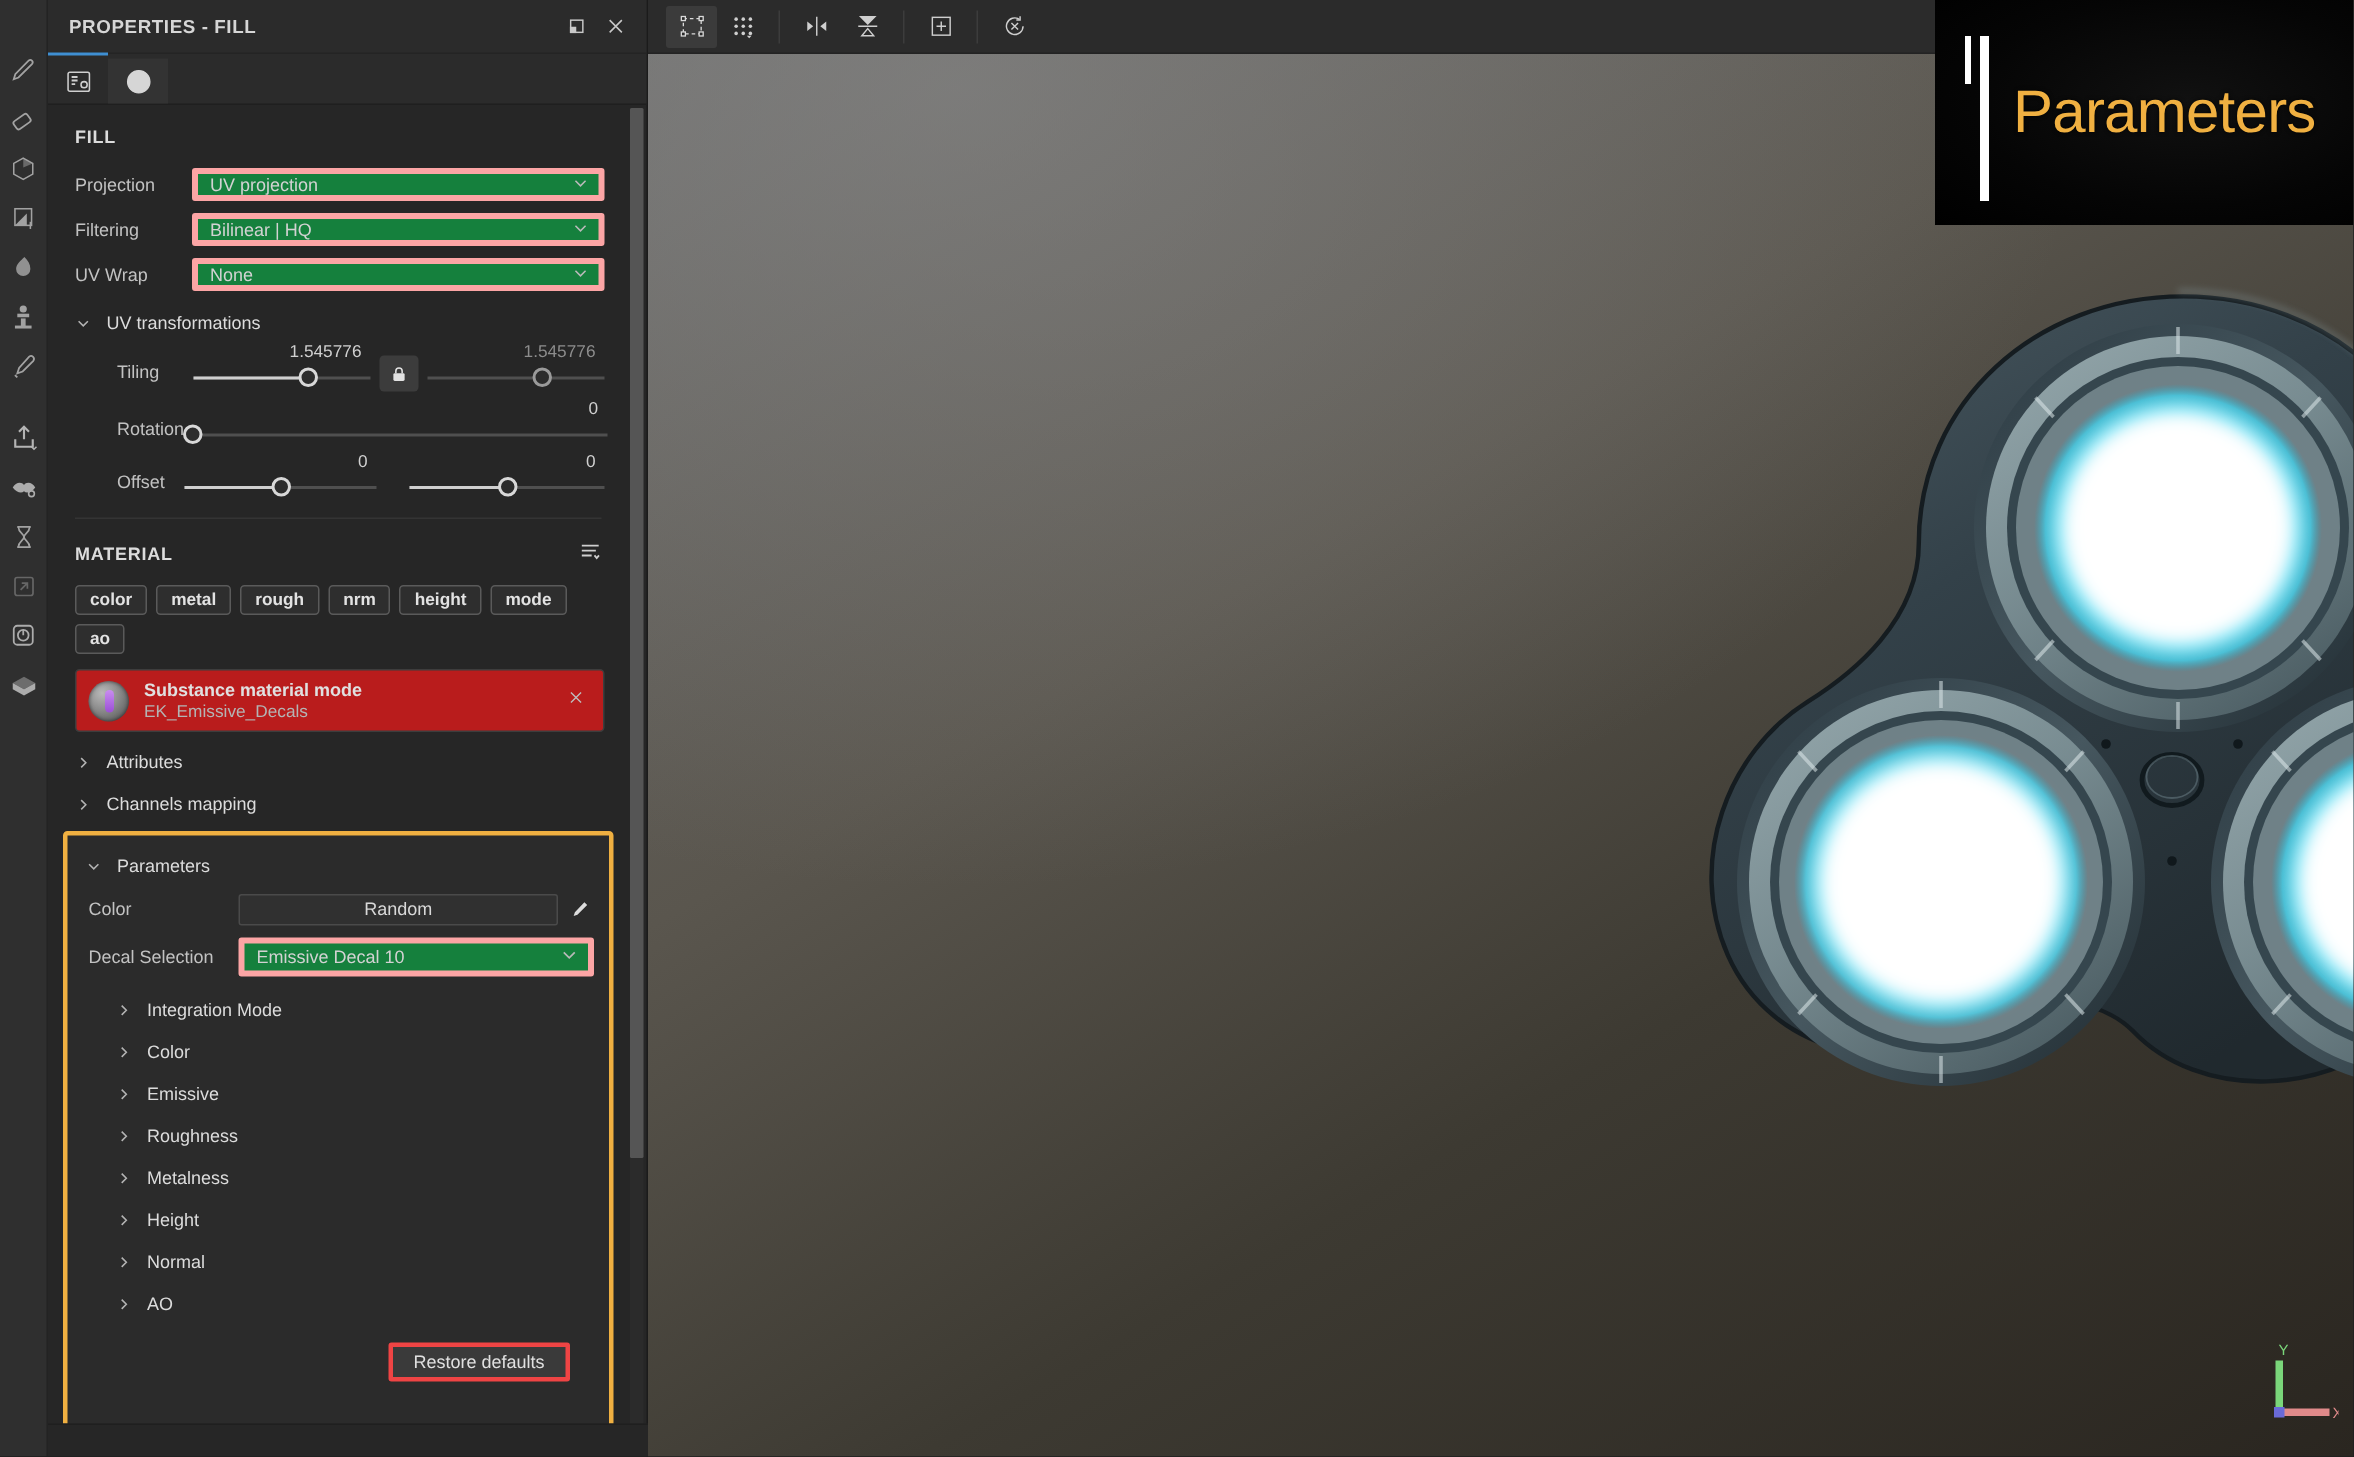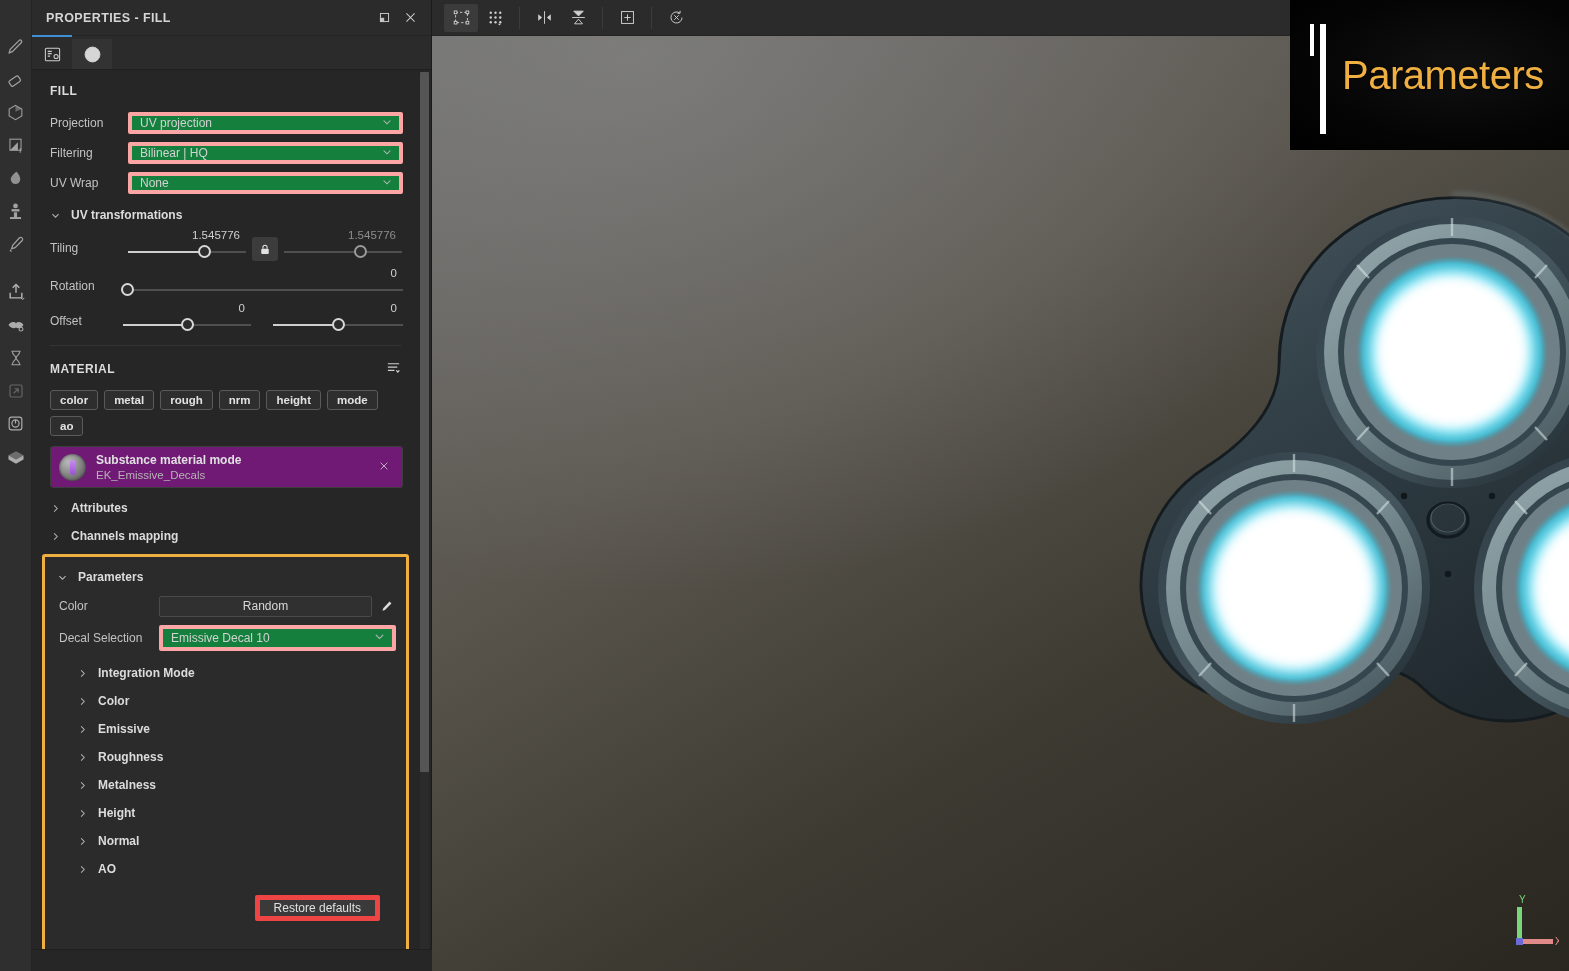--- a/index.html
+++ b/index.html
@@ -92,28 +92,28 @@
     border-radius: 2px; display: flex; align-items: center;
     padding: 0 6px 0 8px; color: #d2d2d2; font-size: 12px;
     position: relative;
   }
   .combo .cv { flex: 1; }
   .combo .chev { color: #b9b9b9; }
 
   .group-head {
     display: flex; align-items: center; gap: 10px;
     padding: 7px 0 7px 18px;
-    color: #dcdcdc; font-size: 12px; font-weight: bold;
+    color: #dcdcdc; font-size: 12px; font-weight: normal;
   }
   .group-head .arrow { color: #b4b4b4; display: inline-flex; }
   .group-head.sub { padding-left: 32px; }
 
   
   .slider-row { display: flex; align-items: flex-start; padding: 0 14px 0 18px; height: 35px; }
-  .slider-row .lbl { width: 78px; color: #c2c2c2; font-size: 12px; padding-top: 12px; }
+  .slider-row .lbl { width: 78px; color: #c2c2c2; font-size: 12px; padding-top: 12px; margin-left: 28px; }
   .sl-pair { flex: 1; display: flex; gap: 0px; align-items: flex-start; }
   .sl {
     position: relative; height: 34px;
   }
   .sl .val {
     position: absolute; right: 6px; top: 0; font-size: 11.5px; color: #d0d0d0;
   }
   .sl .val.ghost { color: #8d8d8d; }
   .sl .track {
     position: absolute; left: 0; right: 0; top: 22px; height: 2px; background: #4f4f4f;
@@ -133,21 +133,21 @@
   .hr { height: 1px; background: #343434; margin: 8px 16px 0 18px; }
 
   .chanbtns { display: flex; gap: 6px; padding: 2px 14px 0 18px; flex-wrap: wrap; }
   .chanbtn {
     height: 20px; padding: 0 9px; border: 1px solid #5a5a5a; border-radius: 3px;
     background: #2e2e2e; color: #e2e2e2; font-size: 11.5px; font-weight: bold;
     display: flex; align-items: center;
   }
 
   .matcard {
-    margin: 10px 14px 6px 18px; height: 42px; background: #701a75;
+    margin: 10px 14px 6px 18px; height: 42px; background: #b91c1c;
     border: 1px solid #3d3d3d; border-radius: 3px;
     display: flex; align-items: center; padding: 0 8px 0 8px;
   }
   .matcard .thumb {
     width: 27px; height: 27px; border-radius: 50%;
     background: radial-gradient(circle at 34% 30%, #b9b9b9 0%, #8a8a8a 45%, #4a4a4a 100%);
     display: flex; align-items: center; justify-content: center;
     margin-right: 10px; flex: 0 0 auto;
     box-shadow: inset 0 0 3px rgba(0,0,0,.6);
   }
@@ -171,21 +171,21 @@
   }
   .seedfield {
     flex: 1; height: 21px; background: #303030; border: 1px solid #4a4a4a;
     border-radius: 2px; display: flex; align-items: center; justify-content: center;
     color: #d8d8d8; font-size: 12px;
   }
   .pencil { width: 20px; display:flex; align-items:center; justify-content:center; margin-left: 4px; color:#dcdcdc;}
 
   .restore-wrap { display: flex; justify-content: flex-end; padding: 12px 26px 0 0; }
   .restore {
-    height: 26px; padding: 0 14px; background: #3a3a3a; border: 5px solid #ef4444;
+    height: 26px; padding: 0 14px; background: #3a3a3a; border: 3px solid #ef4444;
     border-radius: 2px; color: #e0e0e0; font-size: 12px;
     display: flex; align-items: center;
   }
 
   
   .viewport {
     position: absolute; left: 432px; top: 0; right: 0; bottom: 0;
     background:
       radial-gradient(ellipse 120% 100% at 18% 6%, rgba(140,140,140,.55) 0%, rgba(120,120,118,0) 55%),
       linear-gradient(150deg, #6e6e6d 0%, #5a564e 38%, #3d3a32 66%, #2a2620 100%);

